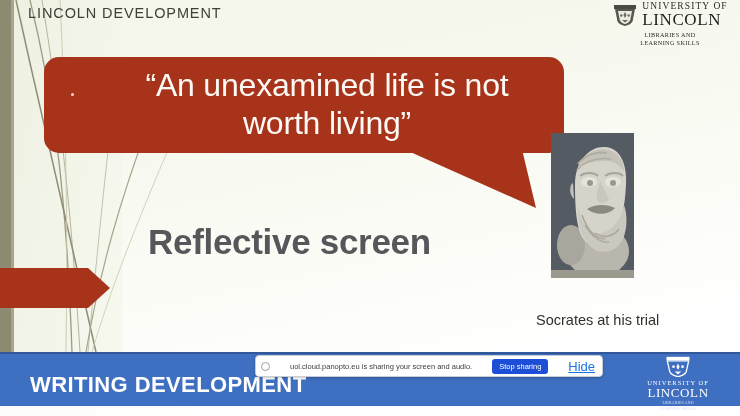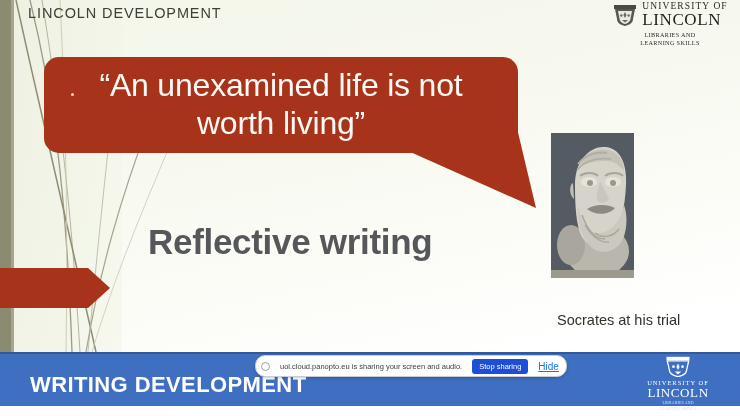--- a/index.html
+++ b/index.html
@@ -109,20 +109,21 @@
   }
   .bubble {
     position: absolute;
     left: 44px; top: 57px;
     width: 474px; height: 96px;
     background: #a8331b;
     border-radius: 15px;
     display: flex;
     align-items: center;
     justify-content: center;
+    padding-left: 46px;
   }
   .bubble-text {
     color: #fdfaf6;
     font-size: 32px;
     line-height: 1.18;
     text-align: center;
     font-weight: 400;
     letter-spacing: -0.2px;
     padding: 0 14px;
   }
@@ -153,21 +154,20 @@
     overflow: hidden;
     background: #4a4f55;
   }
   .socrates-frame svg { display: block; }
   .socrates-caption {
     position: absolute;
     left: 536px; top: 312px;
     font-size: 14.5px;
     color: #30302c;
     white-space: nowrap;
-    margin-left: 21px;
   }
 
   
   .footer {
     position: absolute;
     left: 0; top: 352px;
     width: 740px; height: 54px;
     background: #3e6fc0;
   }
   .footer-top-edge {
@@ -218,24 +218,24 @@
     margin-top: 2px;
   }
 
   
   .share-bar {
     position: absolute;
     left: 255px; top: 355px;
     height: 20px;
     background: #ffffff;
     border: 1px solid #c9ccd1;
-    border-radius: 10px;
-    display: flex;
-    align-items: center;
-    gap: 10px;
+    border-radius: 4px;
+    display: flex;
+    align-items: center;
+    gap: 20px;
     padding: 0 5px 0 5px;
     box-shadow: 0 1px 3px rgba(0,0,0,0.22);
   }
   .share-dot {
     width: 7px; height: 7px;
     border-radius: 50%;
     border: 1.4px solid #9aa0a6;
     flex: 0 0 auto;
   }
   .share-text {
@@ -248,21 +248,21 @@
     color: #ffffff;
     font-size: 7.5px;
     border: none;
     border-radius: 3px;
     padding: 3px 7px;
     white-space: nowrap;
     cursor: pointer;
     font-family: "Liberation Sans", sans-serif;
   }
   .share-hide {
-    font-size: 10px;
+    font-size: 13px;
     color: #1a73e8;
     text-decoration: underline;
     white-space: nowrap;
     cursor: pointer;
     padding-right: 2px;
   }
 </style>
 </head>
 <body>
 
@@ -309,21 +309,21 @@
 
   <svg class="bubble-tail" viewBox="0 0 210 110">
     <path d="M0 14 L146 4 L166 88 Z" fill="#a8331b"></path>
   </svg>
 
   <div class="bubble">
     <div class="bubble-text">“An unexamined life is not worth living”</div>
   </div>
   <div class="bubble-bullet"></div>
 
-  <div class="reflective">Reflective writing</div>
+  <div class="reflective">Reflective screen</div>
 
   <div class="socrates-frame">
     <svg width="83" height="145" viewBox="0 0 83 145">
       <rect x="0" y="0" width="83" height="145" fill="#4f545b"></rect>
       <rect x="0" y="0" width="83" height="145" fill="#555b62"></rect>
       <ellipse cx="46" cy="118" rx="32" ry="26" fill="#b9b6ae"></ellipse>
       <ellipse cx="20" cy="112" rx="14" ry="20" fill="#a9a69e"></ellipse>
       <path d="M24 52 C24 26, 40 13, 54 14 C69 15, 76 30, 75 52 C74 74, 70 92, 62 104 C54 116, 38 116, 31 104 C25 93, 24 72, 24 52 Z" fill="#d6d3cb"></path>
       <path d="M28 34 C32 20, 46 14, 58 17 C68 20, 73 29, 73 38 C68 31, 60 27, 50 28 C40 29, 32 31, 28 34 Z" fill="#c5c2b8"></path>
       <path d="M27 31 C34 22, 45 18, 56 20" stroke="#b0ada2" stroke-width="2" fill="none"></path>

